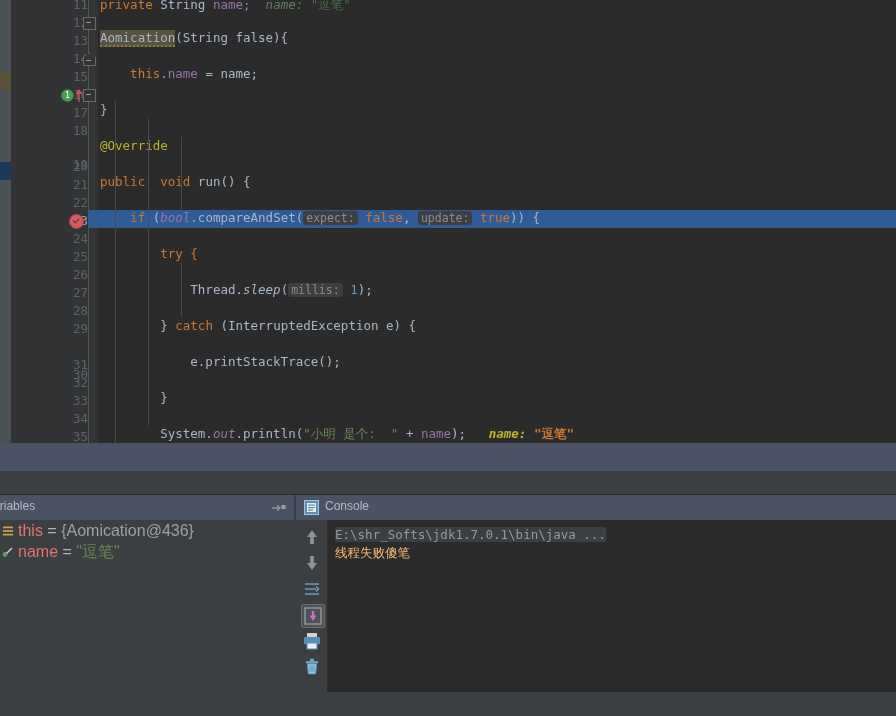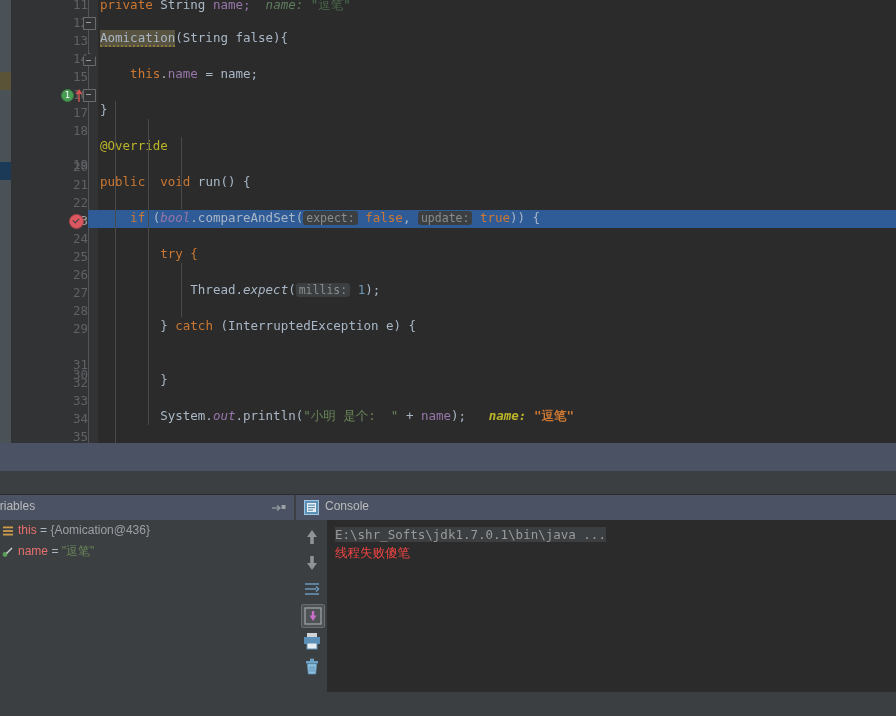--- a/index.html
+++ b/index.html
@@ -64,38 +64,38 @@
   #debug{position:absolute;left:0;top:495px;width:896px;height:221px;background:#3c3f41;}
 
   .tabbar{position:absolute;top:0;height:25px;background:#4b5263;}
   #vars-tabbar{left:0;width:294px;}
   #cons-tabbar{left:296px;width:600px;}
   .tabtitle{position:absolute;top:4px;font-family:"Liberation Sans",sans-serif;font-size:12px;color:#bbbbbb;}
 
   .hide-ico{position:absolute;right:8px;top:9px;width:14px;height:8px;}
 
   #varspane{position:absolute;left:0;top:25px;width:294px;height:196px;background:#3c3f41;}
-  .varrow{position:relative;height:21px;line-height:21px;font-family:"Liberation Sans",sans-serif;font-size:12px;}
+  .varrow{position:relative;height:21px;line-height:21px;font-family:"Liberation Sans",sans-serif;font-size:16px;}
   .var-ico{position:absolute;left:2px;top:5px;width:12px;height:12px;}
   .var-name{color:#e8706f;}
   .var-eq{color:#a9b7c6;}
   .var-obj{color:#9aa0a6;}
   .var-str{color:#6a8759;}
 
   #consolewrap{position:absolute;left:297px;top:25px;width:600px;height:172px;background:#2b2b2b;}
   #constoolbar{position:absolute;left:0;top:0;width:30px;height:196px;background:#3c3f41;}
   .tb-btn{position:absolute;left:4px;width:22px;height:22px;}
   .tb-btn.active{background:#4e5254;border:1px solid #6a6d6f;border-radius:2px;}
 
   #consoletext{position:absolute;left:30px;top:0;right:0;height:196px;
      padding:6px 0 0 8px;font-family:"DejaVu Sans Mono","Liberation Mono",monospace;
      font-size:12.5px;line-height:18px;white-space:nowrap;overflow:hidden;color:#bbbbbb;}
   .c-cmd{background:#3b3f41;color:#9a9a9a;}
   .c-sys{color:#bbbbbb;}
-  .c-out{color:#ef4444;}
+  .c-out{color:#fdba74;}
 </style>
 </head>
 <body>
 
 <div id="editor">
 
   <div class="vcs-strip">
     <div class="vcs-mark" style="top:0;height:72px;background:#4a5258;"></div>
     <div class="vcs-mark" style="top:72px;height:18px;background:#5a5338;"></div>
     <div class="vcs-mark" style="top:90px;height:72px;background:#4a5258;"></div>
@@ -138,27 +138,30 @@
 
     <div class="row" style="top:101px;">
       <span class="code">    <span class="kw">if</span><span class="id"> (</span><span class="fld it">bool</span><span class="id">.compareAndSet(</span><span class="param-hint">expect:</span> <span class="kw">false</span><span class="id">, </span><span class="param-hint">update:</span> <span class="kw">true</span><span class="id">)) {</span></span>
     </div>
 
     <div class="row" style="top:119px;">
       <span class="code">        <span class="kw">try {</span></span>
     </div>
 
     <div class="row" style="top:137px;">
-      <span class="code">            <span class="id">Thread.</span><span class="id it">expect</span><span class="id">(</span><span class="param-hint">millis:</span> <span class="num">1</span><span class="id">);</span></span>
+      <span class="code">            <span class="id">Thread.</span><span class="id it">sleep</span><span class="id">(</span><span class="param-hint">millis:</span> <span class="num">1</span><span class="id">);</span></span>
     </div>
 
     <div class="row" style="top:155px;">
       <span class="code">        <span class="id">} </span><span class="kw">catch</span><span class="id"> (InterruptedException e) {</span></span>
     </div>
 
+    <div class="row" style="top:173px;">
+      <span class="code">            <span class="id">e.printStackTrace();</span></span>
+    </div>
 
     <div class="row" style="top:191px;">
       <span class="code">        <span class="id">}</span></span>
     </div>
 
     <div class="row" style="top:209px;">
       <span class="code">        <span class="id">System.</span><span class="fld it">out</span><span class="id">.println(</span><span class="str">"小明 是个:  "</span><span class="id"> + </span><span class="fld">name</span><span class="id">);</span>   <span class="inline-val-k">name:</span> <span class="inline-val-v">"逗笔"</span></span>
     </div>
 
     <div class="guide" style="left:17px;top:101px;height:342px;"></div>

